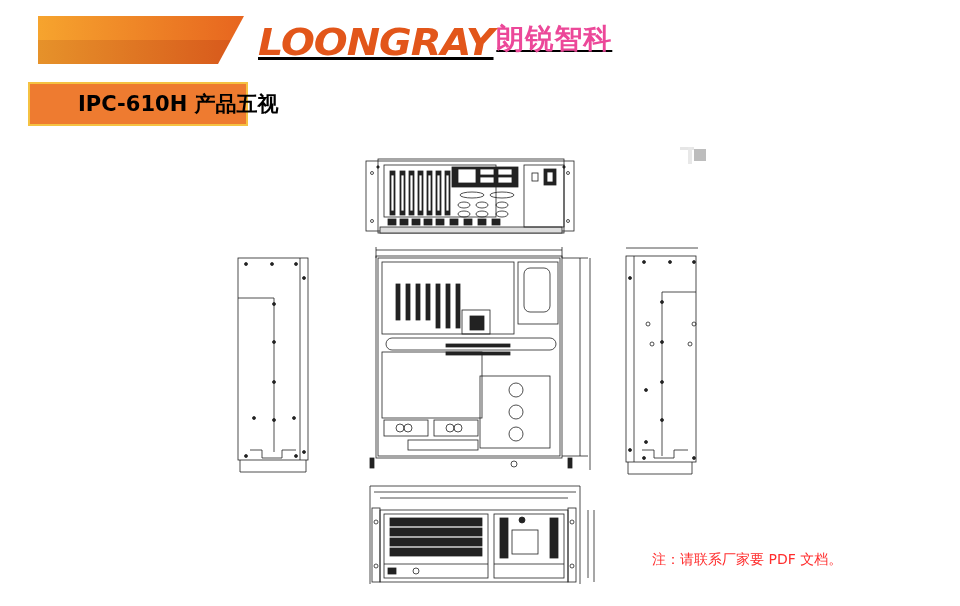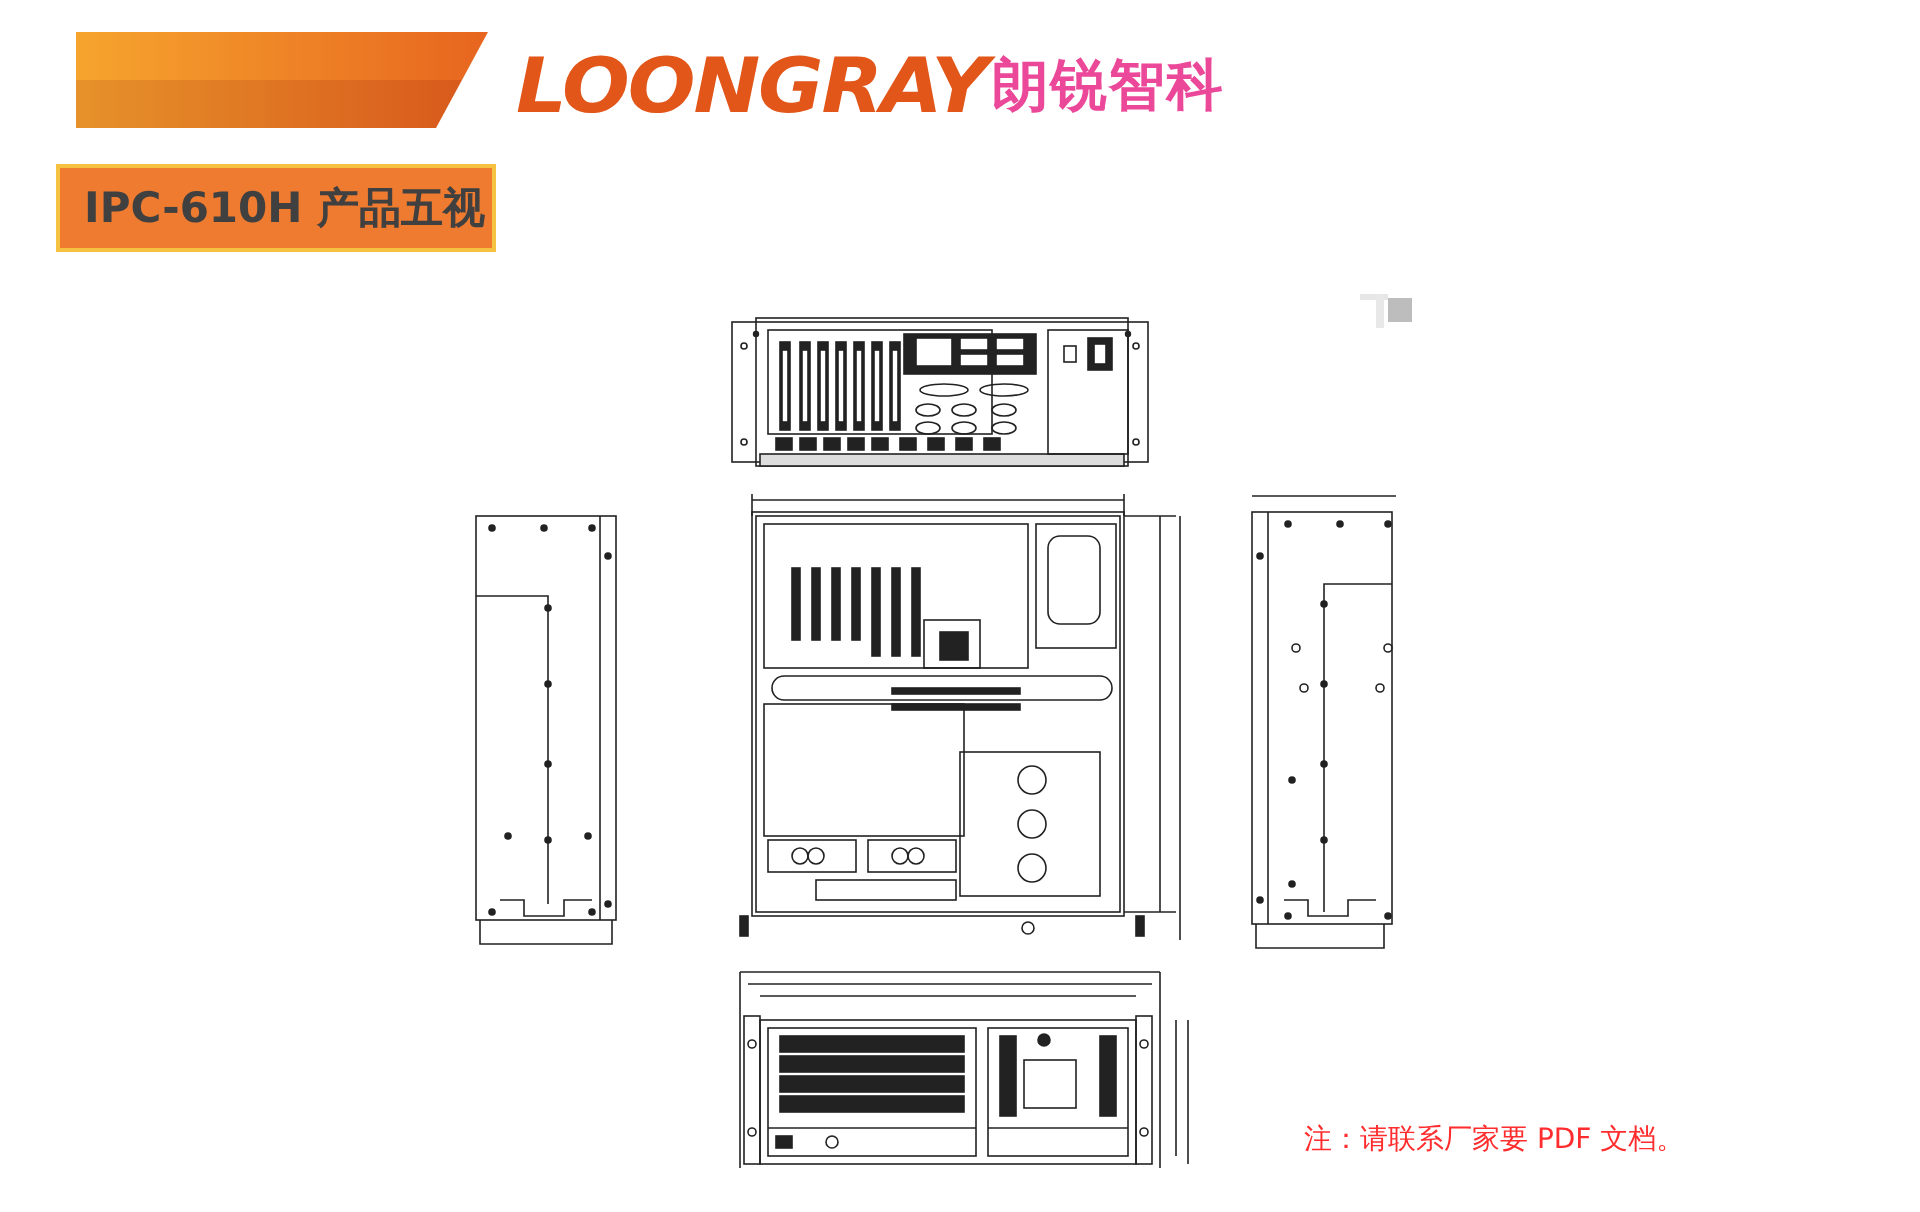--- a/index.html
+++ b/index.html
@@ -1,24 +1,24 @@
 <!DOCTYPE html>
 <html><head>
 <meta charset="utf-8">
 <style>
   html,body{margin:0;padding:0;background:#ffffff;}
   body{width:960px;height:606px;position:relative;overflow:hidden;font-family:"Liberation Sans",sans-serif;}
   .banner{position:absolute;left:38px;top:16px;width:206px;height:48px;}
-  .logo{position:absolute;left:258px;top:20px;height:46px;display:flex;align-items:center;}
+  .logo{position:absolute;left:258px;top:20px;height:46px;display:flex;text-decoration:underline;}
   .logo-en{font-family:"DejaVu Sans",sans-serif;font-weight:bold;font-style:italic;font-size:38px;color:#e2561a;letter-spacing:-1px;transform:scaleX(1.05);transform-origin:left center;}
   .logo-cn{font-family:"DejaVu Sans",sans-serif;font-weight:bold;font-size:28px;color:#ec4899;margin-left:14px;letter-spacing:1px;}
   .title-box{position:absolute;left:28px;top:82px;width:220px;height:44px;background:#ee7b30;border:2px solid #f5c242;box-sizing:border-box;display:flex;align-items:center;padding-left:12px;}
-  .title-text{color:#404040;font-weight:bold;font-size:21px;font-family:"DejaVu Sans",sans-serif;white-space:nowrap;}
+  .title-text{color:#000000;font-weight:bold;font-size:21px;font-family:"DejaVu Sans",sans-serif;white-space:nowrap;margin-left:36px;}
   .drawing{position:absolute;}
-  .note{position:absolute;left:652px;top:551px;color:#ff2d2d;font-size:14px;font-family:"DejaVu Sans",sans-serif;white-space:nowrap;margin-top:10px;}
+  .note{position:absolute;left:652px;top:551px;color:#ff2d2d;font-size:14px;font-family:"DejaVu Sans",sans-serif;white-space:nowrap;}
   .thumb{position:absolute;left:680px;top:146px;width:26px;height:18px;}
 </style>
 </head>
 <body>
 
 <svg class="banner" viewBox="0 0 206 48">
   <defs>
     <linearGradient id="bg1" x1="0" x2="1" y1="0" y2="0">
       <stop offset="0" stop-color="#f6a42e"></stop>
       <stop offset="1" stop-color="#e7651f"></stop>

